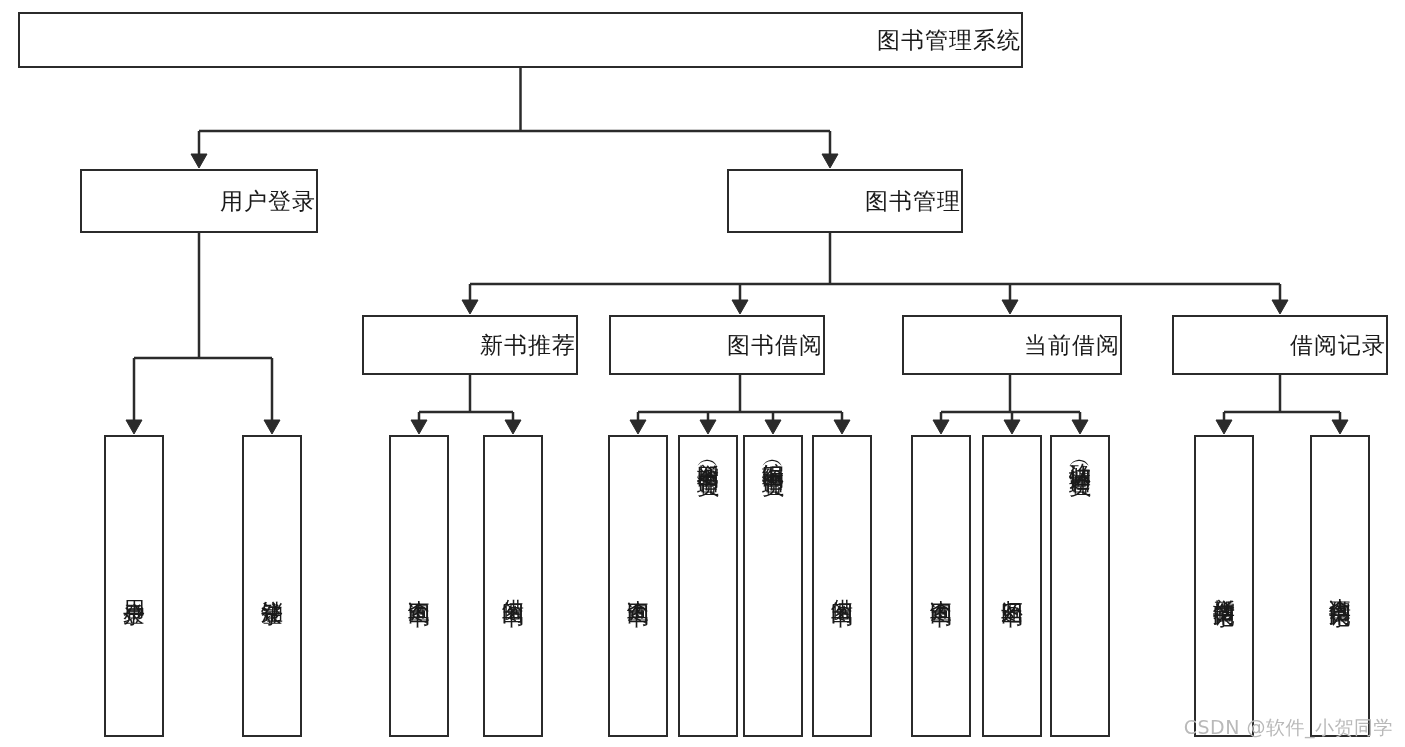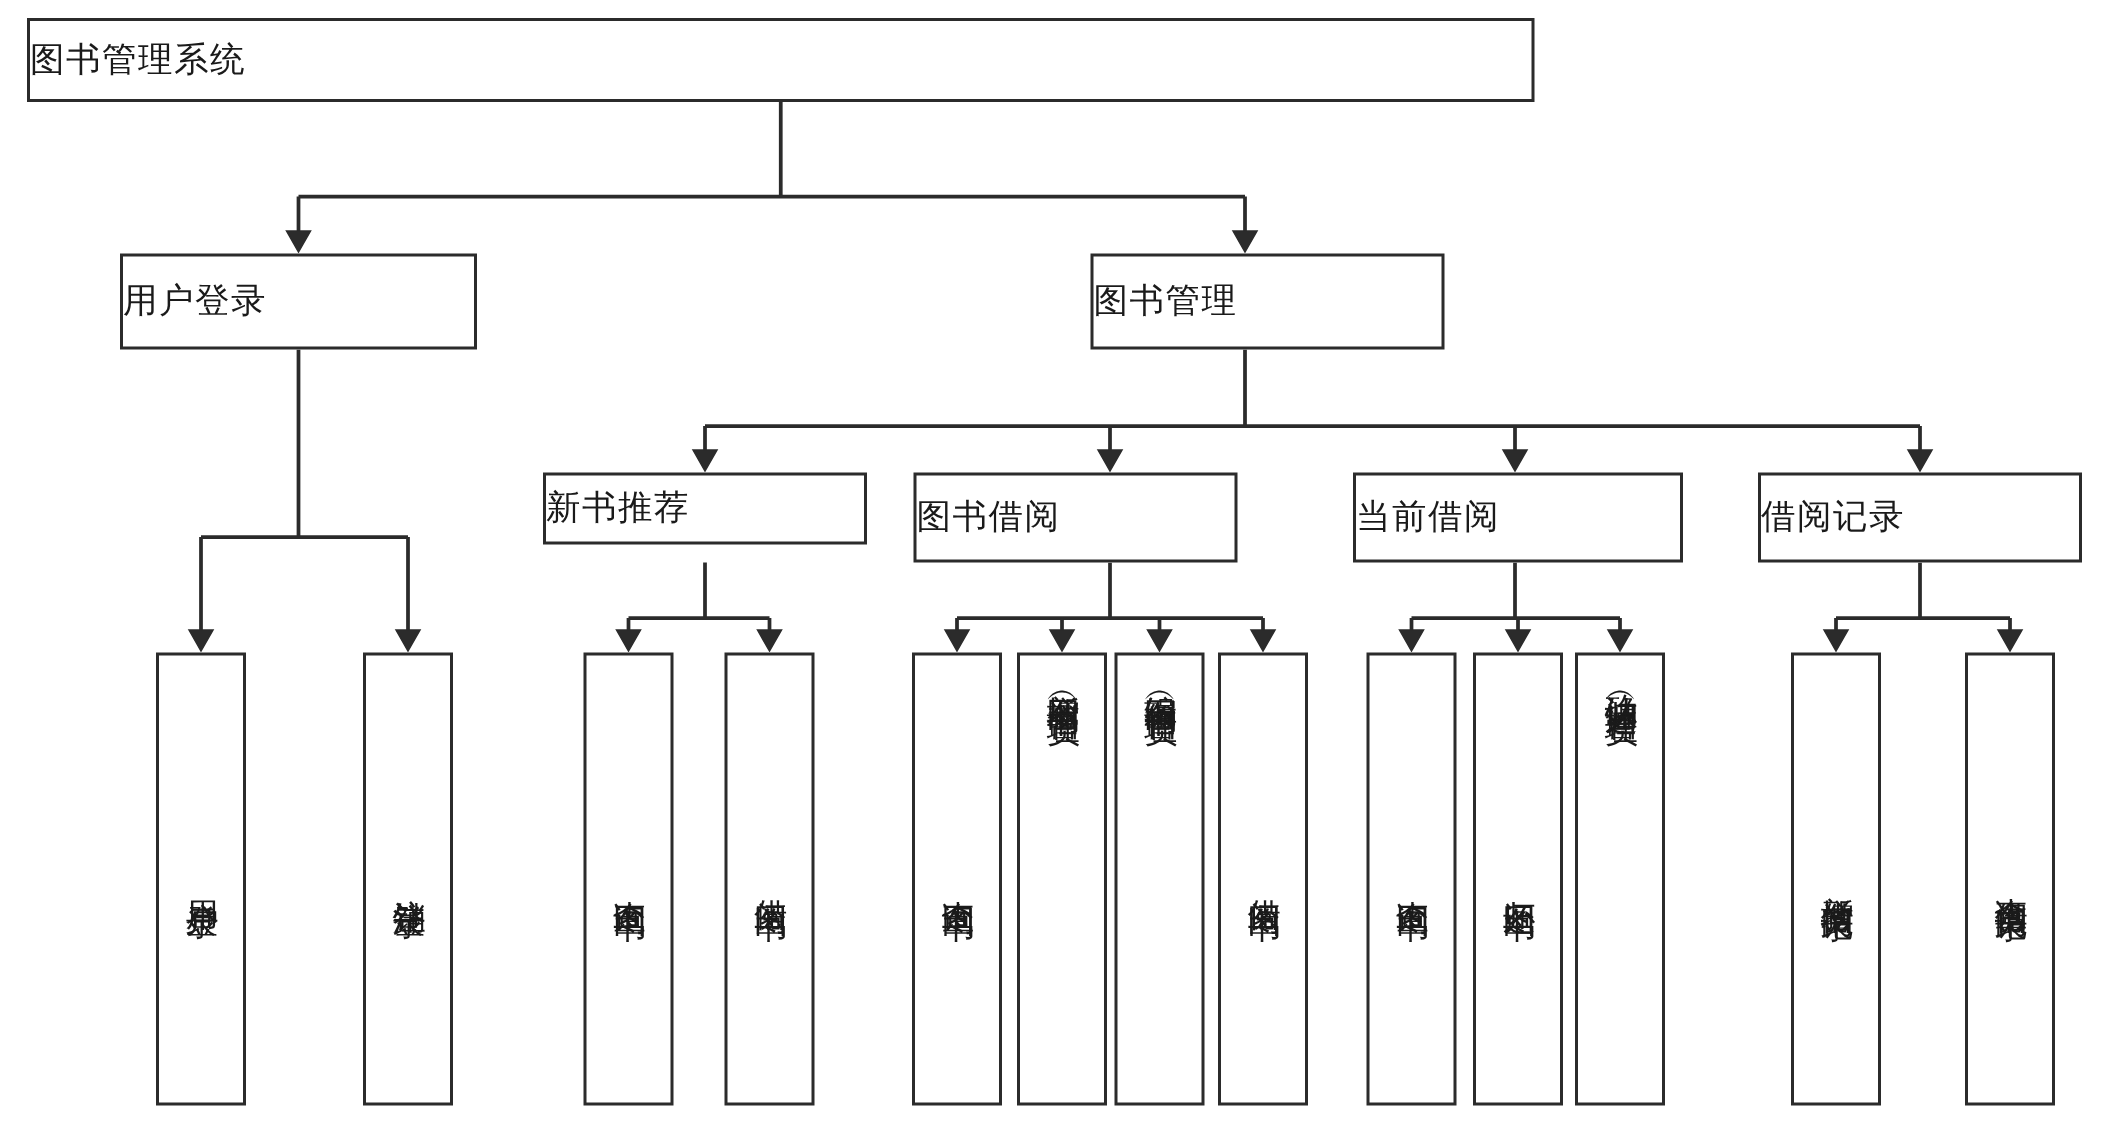--- a/index.html
+++ b/index.html
@@ -26,21 +26,21 @@
     height: 747px;
     pointer-events: none;
   }
   .node {
     position: absolute;
     box-sizing: border-box;
     border: 2.5px solid #2b2b2b;
     background: #ffffff;
     display: flex;
     align-items: center;
-    justify-content: flex-start;
+    justify-content: flex-end;
     color: #1a1a1a;
   }
   .node-label {
     font-size: 23px;
     line-height: 1.25;
     letter-spacing: 1px;
     white-space: nowrap;
   }
   
   .node.vertical {
@@ -150,21 +150,21 @@
   <div id="nodes">
       <div class="node" style="left: 18px; top: 12px; width: 1005px; height: 56px;">
         <span class="node-label">图书管理系统</span>
       </div>
       <div class="node" style="left: 80px; top: 169px; width: 238px; height: 64px;">
         <span class="node-label">用户登录</span>
       </div>
       <div class="node" style="left: 712px; top: 169px; width: 236px; height: 64px; margin-left: 15px;">
         <span class="node-label">图书管理</span>
       </div>
-      <div class="node" style="left: 362px; top: 315px; width: 216px; height: 48px;">
+      <div class="node" style="left: 362px; top: 315px; width: 216px; height: 60px;">
         <span class="node-label">新书推荐</span>
       </div>
       <div class="node" style="left: 609px; top: 315px; width: 216px; height: 60px;">
         <span class="node-label">图书借阅</span>
       </div>
       <div class="node" style="left: 902px; top: 315px; width: 220px; height: 60px;">
         <span class="node-label">当前借阅</span>
       </div>
       <div class="node" style="left: 1172px; top: 315px; width: 216px; height: 60px;">
         <span class="node-label">借阅记录</span>
@@ -202,13 +202,14 @@
       <div class="node vertical top-aligned" style="left: 1050px; top: 435px; width: 60px; height: 302px;">
         <span class="node-label">确认归还（管理员）</span>
       </div>
       <div class="node vertical" style="left: 1194px; top: 435px; width: 60px; height: 302px;">
         <span class="node-label">新增借阅记录</span>
       </div>
       <div class="node vertical" style="left: 1310px; top: 435px; width: 60px; height: 302px;">
         <span class="node-label">查询借阅记录</span>
       </div>
     </div>
+  <div class="watermark">CSDN @软件_小贺同学</div>
 </div>
 
 </body></html>

